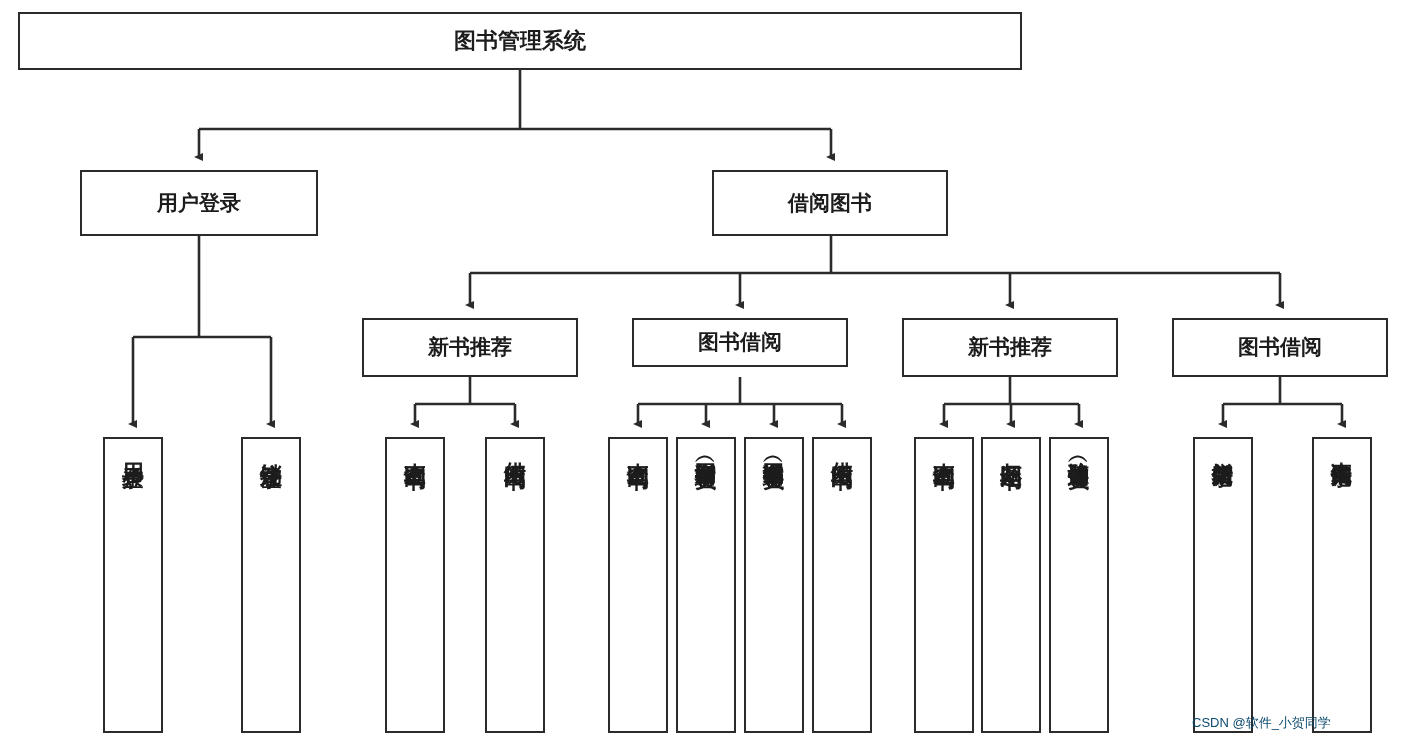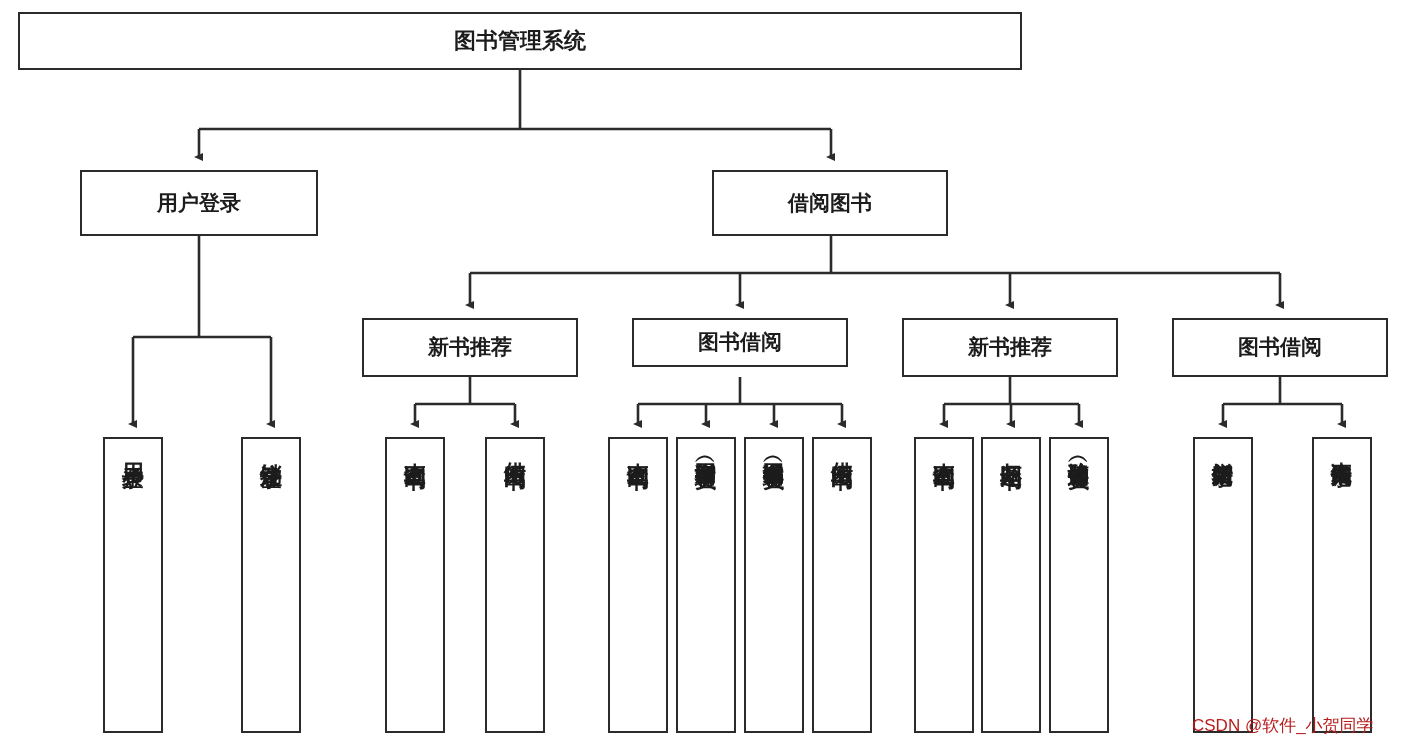--- a/index.html
+++ b/index.html
@@ -62,22 +62,22 @@
     line-height: 1;
   }
   .node.vertical.tall .label {
     font-size: 21px;
     letter-spacing: 1px;
   }
   .watermark {
     position: absolute;
     left: 1192px;
     top: 714px;
-    font-size: 17px;
-    color: #b91c1c;
+    font-size: 13px;
+    color: #0c4a6e;
     white-space: nowrap;
     z-index: 3;
   }
 </style>
 </head>
 <body>
 
 <div id="canvas">
 
   <svg class="connectors" viewBox="0 0 1405 747">

